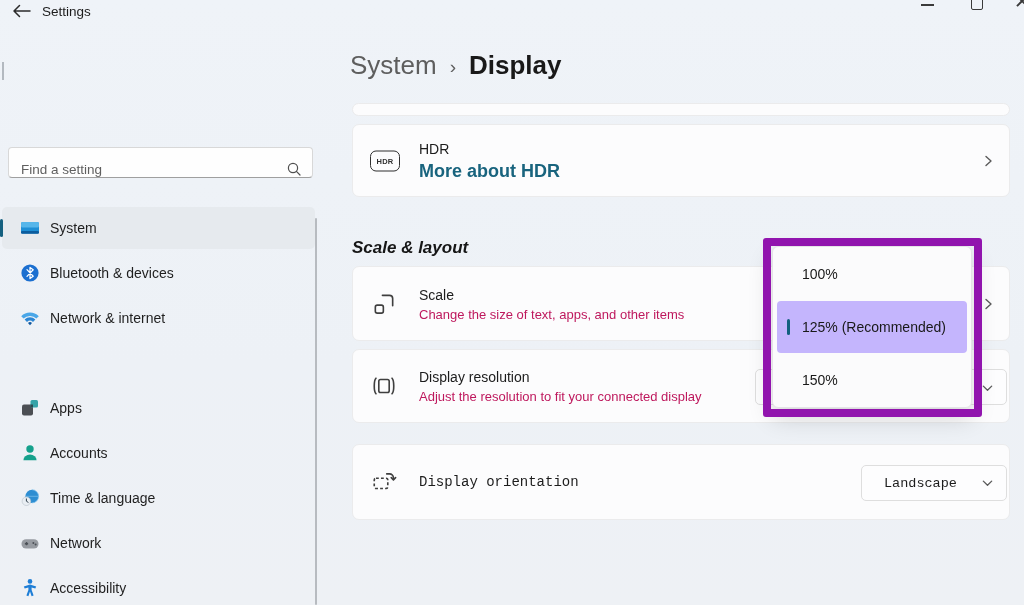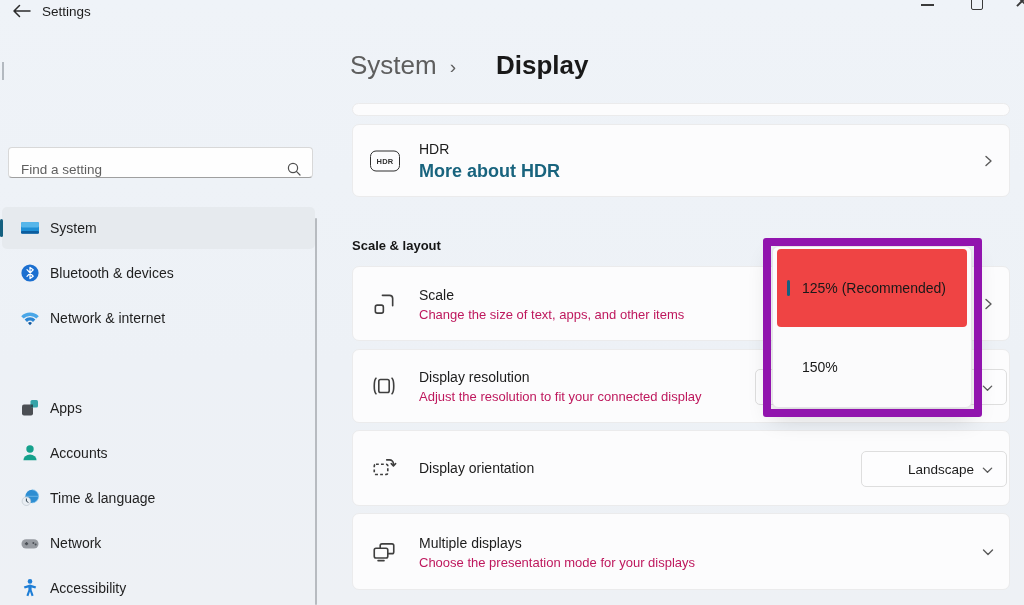--- a/index.html
+++ b/index.html
@@ -33,56 +33,56 @@
   .nav-item.sel{background:#e6eaee;}
   .nav-accent{position:absolute;left:-2px;top:12px;width:3px;height:18px;border-radius:2px;background:#14607f;}
   .nav-ico{position:absolute;left:18px;top:11px;width:20px;height:20px;}
   .nav-label{position:absolute;left:48px;top:0;line-height:42px;font-size:14px;color:#1f1f1f;}
   .side-scrollbar{left:315px;top:218px;width:2px;height:387px;background:#b7bbc0;border-radius:1px;}
 
   
   .breadcrumb{left:350px;top:50px;display:flex;align-items:center;gap:13px;}
   .bc-parent{font-size:26px;color:#5e5e5e;}
   .bc-sep{font-size:19px;color:#5e5e5e;padding-top:3px;}
-  .bc-current{font-size:26px;font-weight:700;color:#191919;margin-left:27px;}
+  .bc-current{font-size:26px;font-weight:700;color:#191919;}
 
   .card{position:absolute;left:352px;width:658px;background:#fcfcfd;border:1px solid #ebebec;
         border-radius:7px;box-sizing:border-box;}
   .strip{top:103px;height:13px;}
   .card-hdr{top:124px;height:73px;}
   .card-scale{top:266px;height:75px;text-decoration:underline;}
   .card-res{top:349px;height:74px;}
-  .card-orient{top:430px;height:76px;}
+  .card-orient{top:444px;height:76px;font-family:Liberation Mono, monospace;}
   .card-multi{top:513px;height:77px;}
 
   .row-ico{position:absolute;left:18px;top:50%;transform:translateY(-50%);width:26px;height:26px;}
   .hdr-badge{position:absolute;left:17px;top:50%;transform:translateY(-50%);width:28px;height:19px;
      border:1.7px solid #2f2f2f;border-radius:6px;display:flex;align-items:center;justify-content:center;
      font-size:7.5px;font-weight:700;letter-spacing:.3px;color:#2f2f2f;}
   .row-text{position:absolute;left:66px;top:50%;transform:translateY(-50%);display:flex;flex-direction:column;gap:4px;}
   .row-title{font-size:14px;color:#1c1c1c;}
   .row-sub{font-size:13px;color:#be185d;}
   .row-link{font-size:18px;font-weight:700;color:#19647e;}
   .chev{position:absolute;right:14px;top:50%;transform:translateY(-50%);width:14px;height:14px;}
 
-  .section-heading{left:352px;top:238px;font-size:13px;font-weight:700;color:#161616;}
+  .section-heading{left:352px;top:238px;font-size:17px;font-weight:700;color:#161616;font-style:italic;}
 
   .select-btn{position:absolute;background:#fdfdfe;border:1px solid #dedede;border-radius:5px;
-     box-sizing:border-box;display:flex;align-items:center;padding-left:24px;}
+     box-sizing:border-box;display:flex;align-items:center;}
   .res-select{right:2px;top:19px;width:252px;height:36px;z-index:5;}
   .orient-select{right:2px;top:20px;width:146px;height:36px;}
   .select-label{font-size:13.5px;color:#1c1c1c;padding-left:22px;}
   .select-chev{position:absolute;right:12px;top:50%;transform:translateY(-50%);width:13px;height:13px;}
 
   
   .flyout{left:772px;top:246px;width:200px;height:162px;background:#fbfbfc;border:1px solid #e4e4e6;
      border-radius:6px;box-shadow:0 10px 24px rgba(0,0,0,.16);z-index:50;box-sizing:border-box;
      display:flex;flex-direction:column;padding:1px 0;}
   .opt{flex:1;display:flex;align-items:center;padding-left:29px;font-size:14px;color:#191919;position:relative;}
-  .opt.sel{margin:1px 4px;padding-left:25px;background:#ef4444;border-radius:4px;}
+  .opt.sel{margin:1px 4px;padding-left:25px;background:#c4b5fd;border-radius:4px;}
   .opt-accent{position:absolute;left:10px;top:50%;transform:translateY(-50%);width:3px;height:16px;
      border-radius:2px;background:#14607f;}
 
   
   .annotation{left:763px;top:238px;width:219px;height:179px;border:8px solid #9114ae;border-radius:3px;
      z-index:60;box-sizing:border-box;pointer-events:none;}
 </style>
 </head>
 <body>
 
@@ -281,40 +281,23 @@
     <span class="select-btn orient-select">
       <span class="select-label">Landscape</span>
       <span class="select-chev">
         <svg width="13" height="13" viewBox="0 0 14 14">
             <path d="M2.5 5 l4.5 4.5 4.5 -4.5" fill="none" stroke="#5a5a5a" stroke-width="1.4" stroke-linecap="round" stroke-linejoin="round"></path>
           </svg>
       </span>
     </span>
   </div>
 
-  <div class="card card-multi">
-    <span class="row-ico">
-      <svg width="26" height="26" viewBox="0 0 24 24">
-          <rect x="8.5" y="4.5" width="12.5" height="9" rx="1.6" fill="none" stroke="#3f3f3f" stroke-width="1.5"></rect>
-          <rect x="3" y="8.5" width="12.5" height="9" rx="1.6" fill="#fcfcfd" stroke="#3f3f3f" stroke-width="1.5"></rect>
-          <path d="M6.5 20 h5.5" stroke="#3f3f3f" stroke-width="1.5" stroke-linecap="round"></path>
-        </svg>
-    </span>
-    <span class="row-text">
-      <span class="row-title">Multiple displays</span>
-      <span class="row-sub">Choose the presentation mode for your displays</span>
-    </span>
-    <span class="chev">
-      <svg width="14" height="14" viewBox="0 0 14 14">
-          <path d="M2.5 5 l4.5 4.5 4.5 -4.5" fill="none" stroke="#5a5a5a" stroke-width="1.4" stroke-linecap="round" stroke-linejoin="round"></path>
-        </svg>
-    </span>
-  </div>
 
   <div class="abs flyout">
+    <div class="opt">100%</div>
     <div class="opt sel">
       <span class="opt-accent"></span>
       <span>125% (Recommended)</span>
     </div>
     <div class="opt">150%</div>
   </div>
 
   <div class="abs annotation"></div>
 
 </div>

